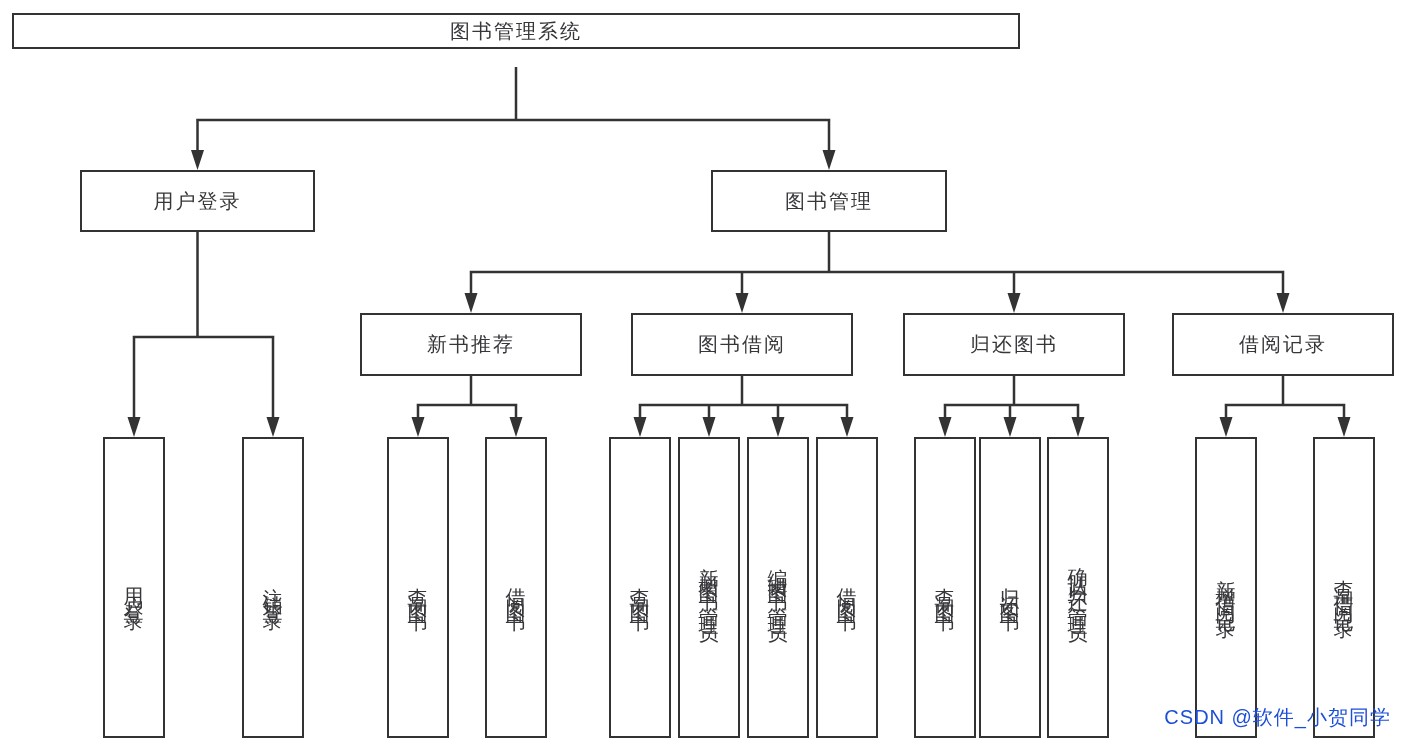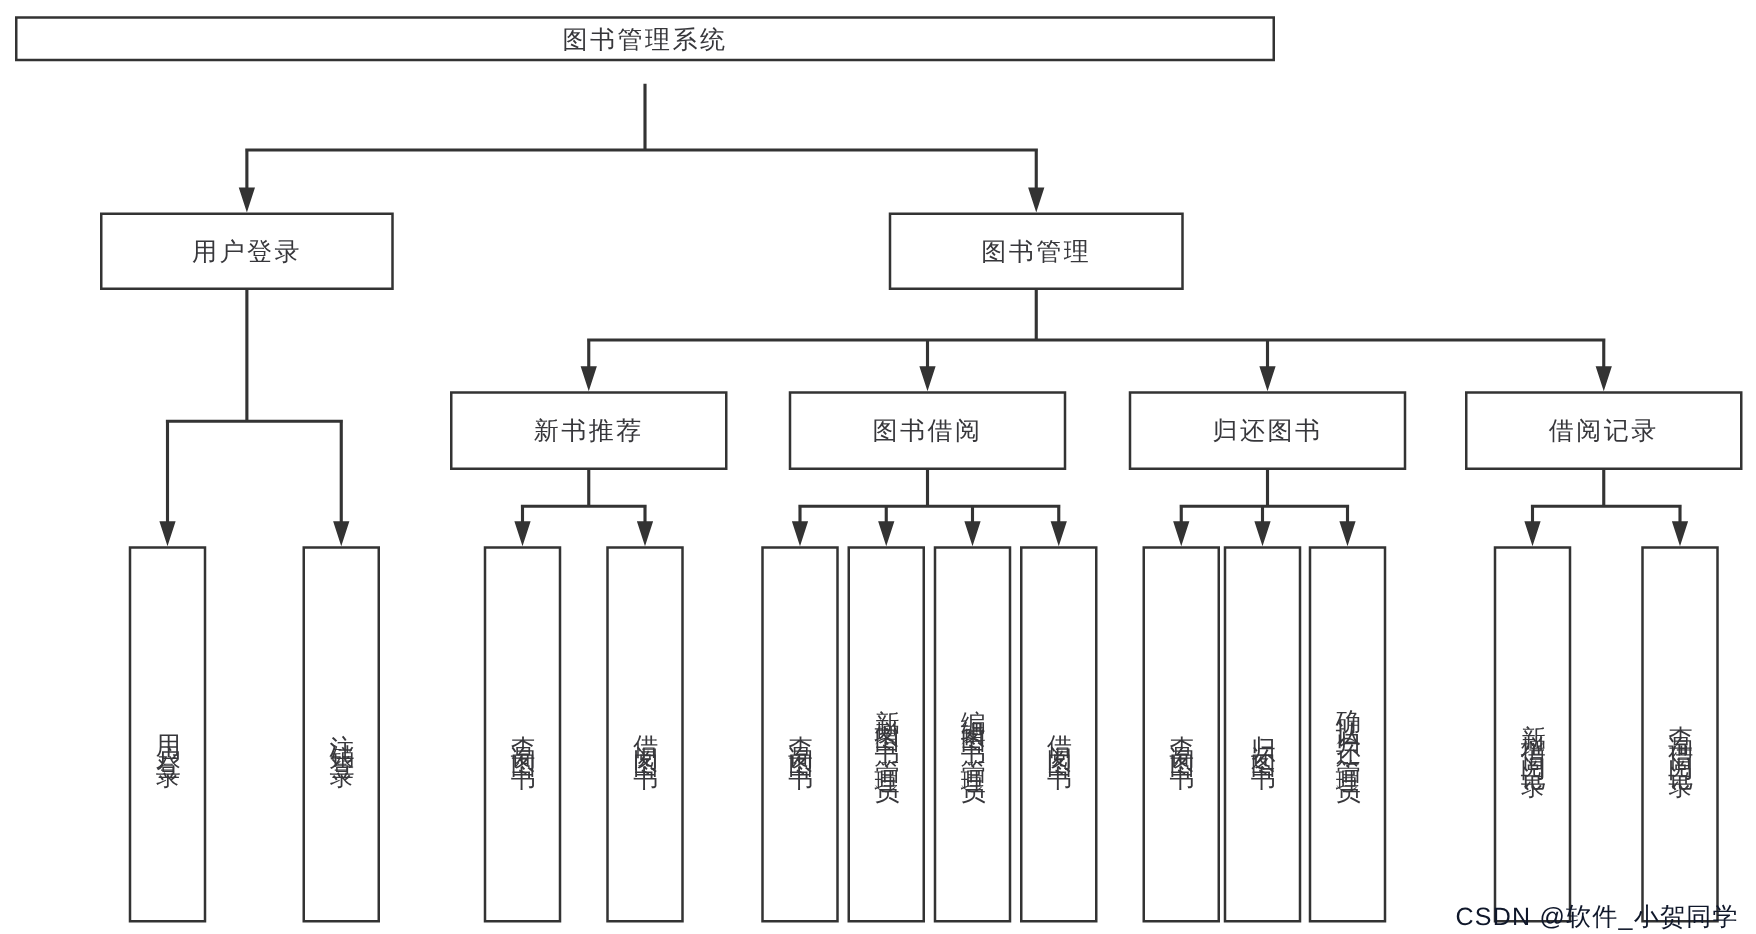--- a/index.html
+++ b/index.html
@@ -51,22 +51,22 @@
   .node.leaf .vtext {
     writing-mode: vertical-rl;
     text-orientation: mixed;
     letter-spacing: 8px;
     line-height: 1;
     font-size: 20px;
   }
   .watermark {
     position: absolute;
     right: 14px;
-    bottom: 0;
-    color: #0f172a;
+    bottom: 16px;
+    color: #1d4ed8;
     font-size: 20px;
     letter-spacing: 1px;
     z-index: 5;
     white-space: nowrap;
   }
 </style>
 </head>
 <body>
 
 <div class="stage">

